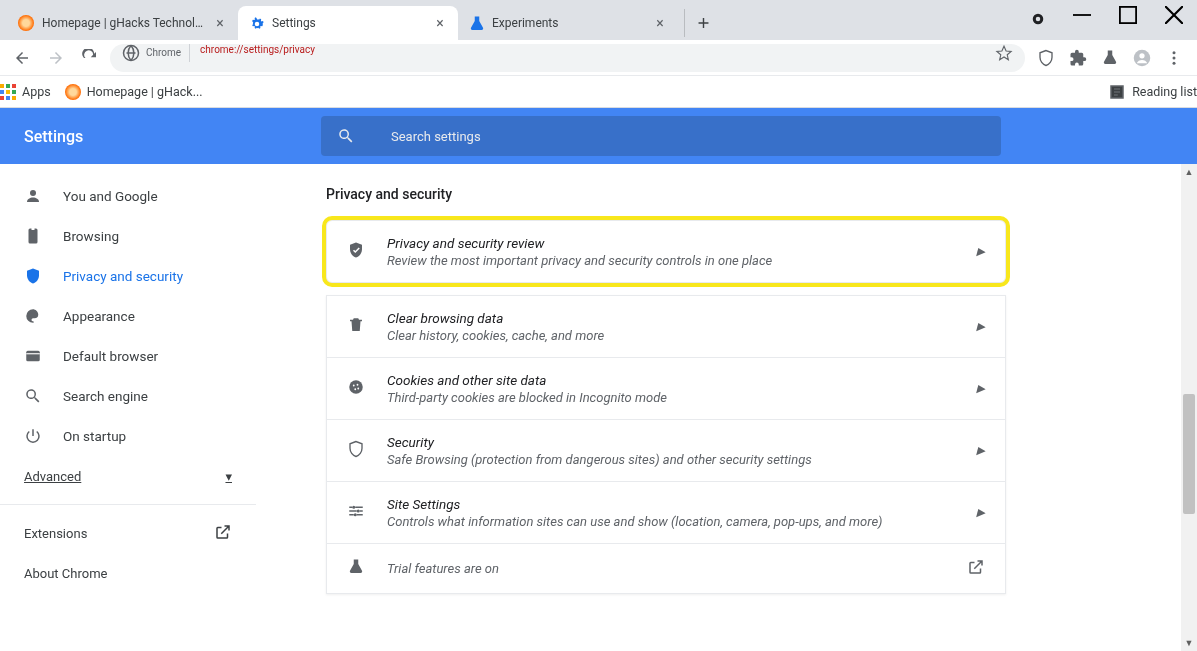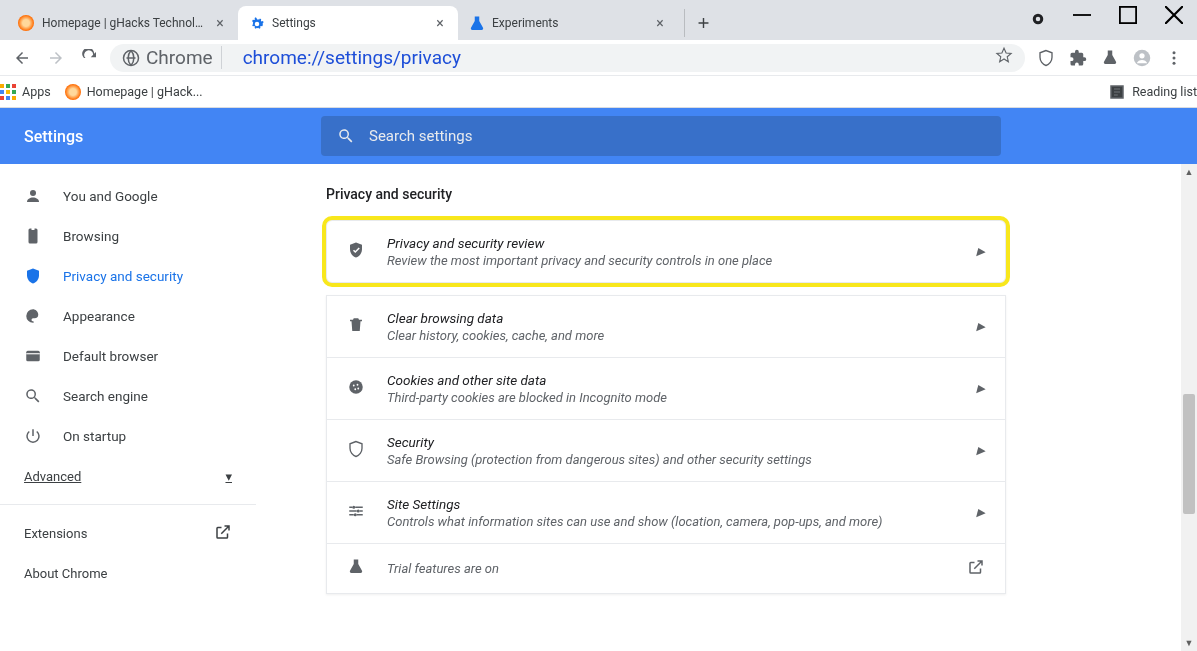--- a/index.html
+++ b/index.html
@@ -14,42 +14,42 @@
 .tab .tab-title { flex: 1; white-space: nowrap; overflow: hidden; text-overflow: ellipsis; }
 .tab .tab-close { width: 16px; height: 16px; color: #5f6368; cursor: pointer; display:flex; align-items:center; justify-content:center; font-size:14px;}
 .newtab { width: 28px; height: 28px; display: flex; align-items: center; justify-content: center; color:#3c4043; margin-left: 6px; border-left: 1px solid #b9bcc0; padding-left:10px; margin-bottom:3px;}
 .win-controls { position: absolute; right: 0; top: 0; display: flex; height: 30px; }
 .win-btn { width: 46px; display: flex; align-items: center; justify-content: center; color: #000; font-size: 11px; }
 .toolbar-dot { position:absolute; right: 150px; top: 10px; width:18px;height:18px; }
 
 .addr { height: 36px; background: #fff; display: flex; align-items: center; padding: 0 8px; gap: 6px; border-bottom: 1px solid #e8eaed;}
 .nav-btn { width: 28px; height: 28px; display:flex; align-items:center; justify-content:center; color:#5f6368; border-radius:50%; }
 .nav-btn.disabled { color: #bdc1c6; }
-.omnibox { flex:1; height:28px; background:#f1f3f4; border-radius:14px; display:flex; align-items:center; padding:0 12px; gap:21px; color:#202124; font-size:19px;}
+.omnibox { flex:1; height:28px; background:#f1f3f4; border-radius:14px; display:flex; align-items:flex-start; padding:0 12px; gap:10px; color:#202124; font-size:10px;}
 .omnibox .secure { color:#5f6368; display:flex; align-items:center; gap:6px; padding-right:8px; border-right:1px solid #cfd2d6;}
-.omnibox .url-faded{ color:#1d4ed8;}
+.omnibox .url-faded{ color:#b91c1c;}
 .omnibox .star { margin-left:auto; color:#5f6368;}
 .tool-icons { display:flex; gap:2px; align-items:center;}
 .tool-icon { width:30px; height:30px; display:flex; align-items:center; justify-content:center; color:#5f6368;}
 
 .bookbar { height:32px; background:#fff; display:flex; align-items:center; padding:0 0; gap:14px; border-bottom:1px solid #dadce0; font-size:12.5px; color:#3c4043;}
 .apps-grid { width:16px;height:16px; display:grid; grid-template-columns:repeat(3,4px); grid-template-rows:repeat(3,4px); gap:2px;}
 .apps-grid span{ background:#f9ab00; width:4px;height:4px;}
 .apps-grid span:nth-child(2){background:#34a853;} .apps-grid span:nth-child(3){background:#ea4335;}
 .apps-grid span:nth-child(4){background:#4285f4;} .apps-grid span:nth-child(5){background:#fbbc04;}
 .apps-grid span:nth-child(6){background:#34a853;} .apps-grid span:nth-child(7){background:#ea4335;}
 .apps-grid span:nth-child(8){background:#4285f4;} .apps-grid span:nth-child(9){background:#f9ab00;}
 .bm-item{display:flex;align-items:center;gap:6px;}
 .reading{ margin-left:auto; display:flex; align-items:center; gap:6px;}
 
 
 .settings-header { height:56px; background:#4285f4; color:#fff; display:flex; align-items:center; padding:0 24px; }
 .settings-title { font-size:16px; font-weight:500; width:297px;}
 .search-wrap { flex:1; max-width:680px; height:40px; background:#3870c9; border-radius:4px; display:flex; align-items:center; padding:0 16px; gap:14px; color:#e8eaed;}
-.search-input { background:transparent; border:none; outline:none; color:#bef264; font-size:15px; flex:1;}
+.search-input { background:transparent; border:none; outline:none; color:#bef264; font-size:13px; flex:1;margin-left:22px;}
 .search-input::placeholder{ color:#e8eaed;}
 
 .content { display:flex; height: calc(651px - 40px - 36px - 32px - 56px); position:relative;}
 .sidebar { width: 256px; padding: 12px 0; background:#fff; }
 .side-item { height:40px; display:flex; align-items:center; gap:19px; padding:0 24px; color:#3c4043; font-size:13.5px; cursor:pointer;}
 .side-item.active { color:#1a73e8; }
 .side-item .s-icon{ width:20px; color:#5f6368; display:flex;}
 .side-item.active .s-icon{ color:#1a73e8;}
 .side-adv { height:40px; display:flex; align-items:center; justify-content:space-between; padding:0 24px; color:#3c4043; cursor:pointer;text-decoration:underline;}
 .side-divider{ height:1px; background:#e8eaed; margin:8px 0;}

